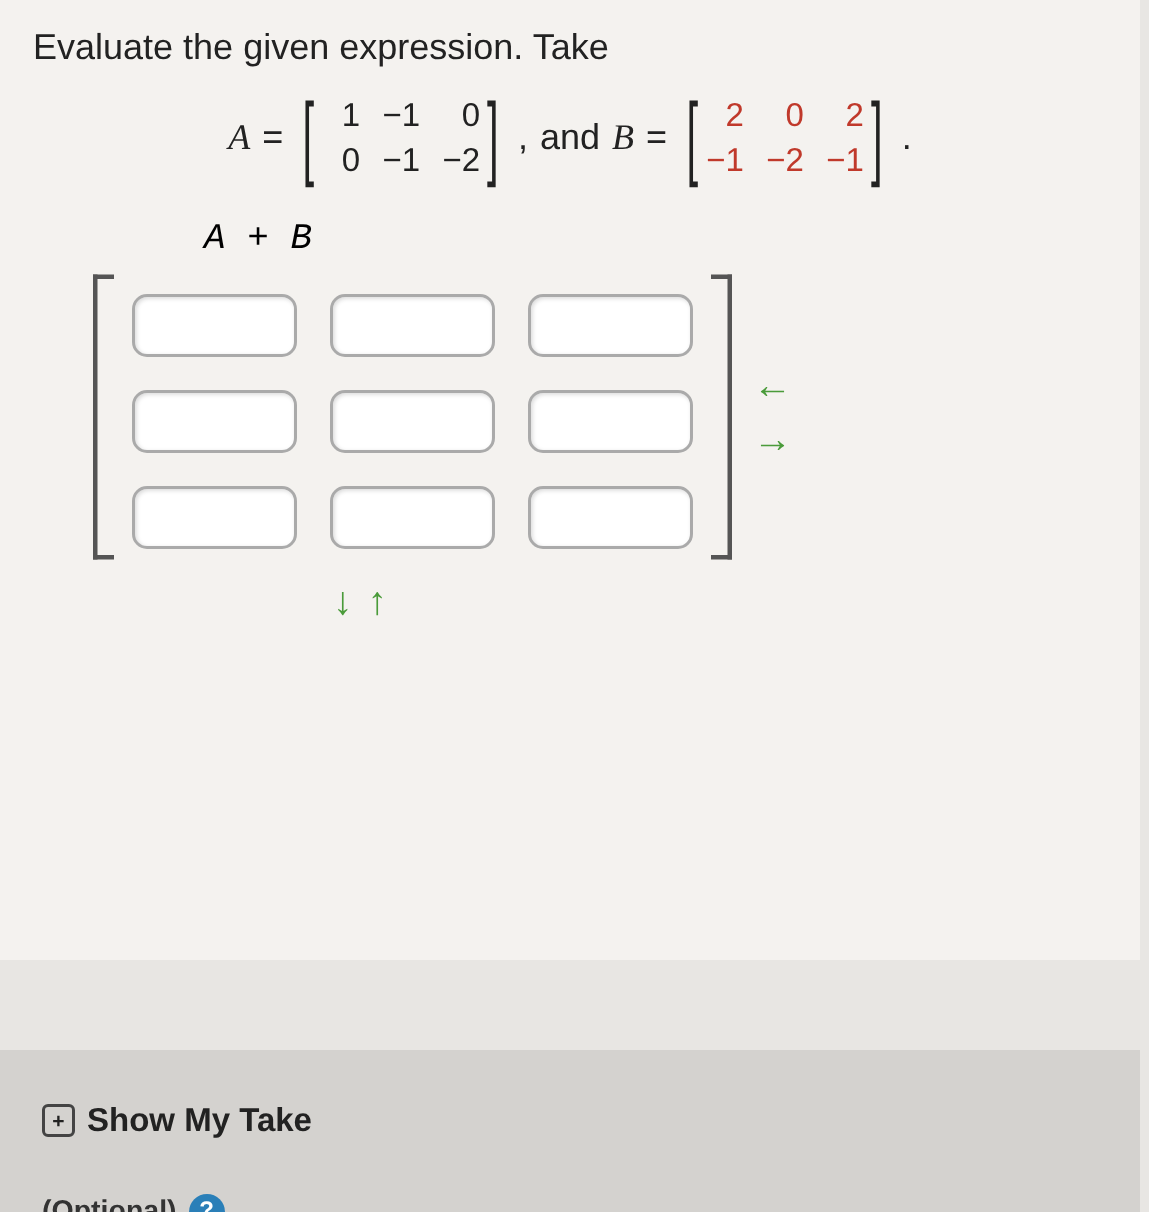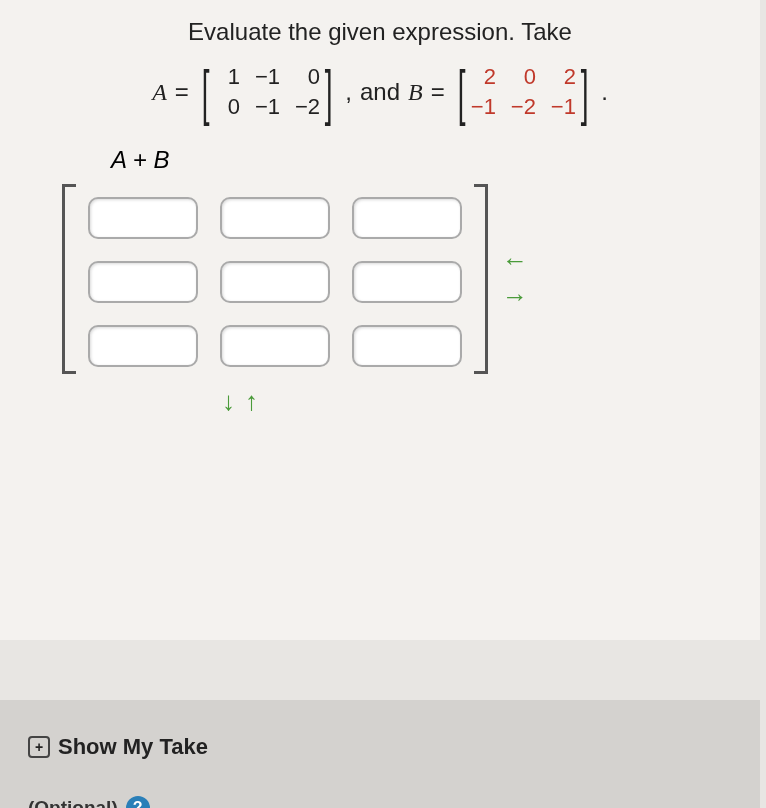--- a/index.html
+++ b/index.html
@@ -16,21 +16,20 @@
     background: #f4f2ef;
     width: 760px;
     margin: 0;
     padding: 18px 22px 0 22px;
     min-height: 640px;
   }
   .prompt {
     font-size: 24px;
     color: #222;
     margin-bottom: 18px;
-    text-align: center;
   }
   .eqrow {
     display: flex;
     align-items: center;
     justify-content: center;
     gap: 8px;
     font-size: 24px;
     color: #222;
     margin-bottom: 26px;
     font-style: italic;
@@ -56,22 +55,22 @@
     row-gap: 4px;
     font-style: normal;
     font-family: Arial, sans-serif;
     font-size: 22px;
   }
   .mgrid span { text-align: right; min-width: 26px; }
   .mB .mgrid span { color: #c0392b; }
   .exprlabel {
     font-size: 24px;
     font-style: italic;
-    font-family: Liberation Sans, sans-serif;
-    margin-left: 89px;
+    font-family: Liberation Mono, monospace;
+    margin-left: 114px;
     margin-bottom: 10px;
   }
   .answerwrap {
     display: flex;
     align-items: flex-start;
     margin-left: 40px;
     gap: 4px;
   }
   .bigbracket {
     width: 14px;

